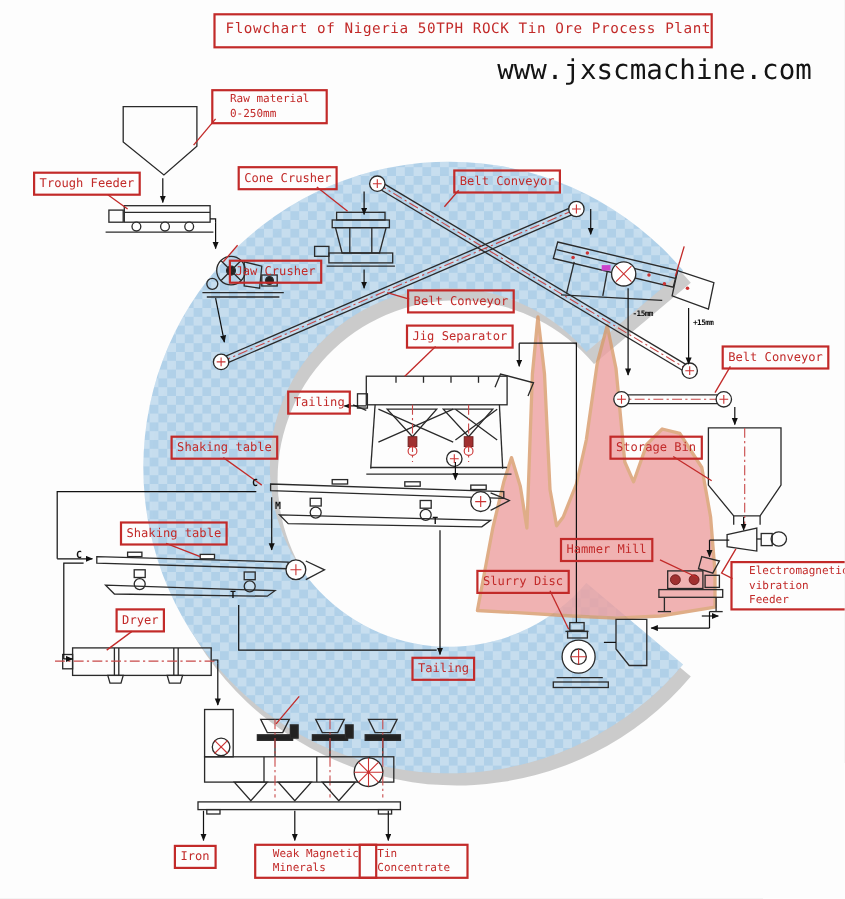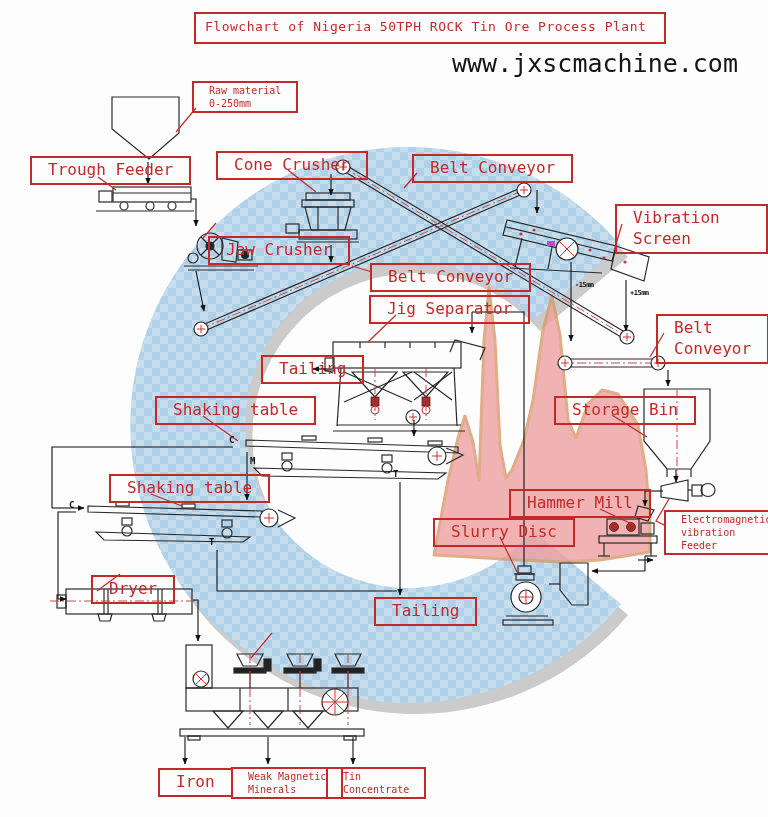--- a/index.html
+++ b/index.html
@@ -10,24 +10,24 @@
     --mountain-edge:#d89a6a;
     --centerline-red:#c84848;
     --line-black:#2a2a2a;
   }
   html,body{margin:0;padding:0;background:#e8e8e8;}
   .stage{position:relative;width:768px;height:817px;background:#fdfdfd;overflow:hidden;
          font-family:"DejaVu Sans Mono","Liberation Mono",monospace;}
   svg{position:absolute;left:0;top:0;}
   .bg{z-index:0;} .art{z-index:1;}
   .lbl{position:absolute;z-index:3;border:2px solid var(--label-red);color:var(--label-red);
-       font-size:16px;line-height:1.3;padding:2px 16px;white-space:pre-line;background:transparent;}
+       font-size:11px;line-height:1.3;padding:2px 4px;white-space:pre-line;background:transparent;}
   .sm{font-size:10px;padding:1px 15px;}
   .title{position:absolute;left:194px;top:12px;z-index:3;border:2px solid var(--label-red);
-         color:var(--label-red);font-size:13px;letter-spacing:.5px;padding:5px 18px 8px 9px;white-space:nowrap;}
+         color:var(--label-red);font-size:13px;letter-spacing:.5px;padding:5px 0 8px 9px;white-space:nowrap;}
   .site{position:absolute;left:452px;top:49px;z-index:3;font-size:25px;color:#141414;white-space:nowrap;text-align:center;}
   .ann{position:absolute;z-index:2;color:#111;font-size:7px;font-weight:bold;letter-spacing:-0.5px;}
   .mark{position:absolute;z-index:2;color:#111;font-size:9px;font-weight:bold;}
   .k{stroke:var(--line-black);stroke-width:1.2;fill:none;}
   .kf{stroke:var(--line-black);stroke-width:1.2;fill:#fff;}
   .kd{stroke:var(--line-black);stroke-width:1.2;fill:#222;}
   .rd{stroke:var(--label-red);stroke-width:1.2;fill:none;}
   .cl{stroke:var(--centerline-red);stroke-width:1;fill:none;stroke-dasharray:9 3 2 3;}
   .rx{stroke:#c33;stroke-width:1;fill:none;}
   .vv{fill:#a03030;stroke:#6a1a1a;stroke-width:.8;}
@@ -356,33 +356,32 @@
 
   <div class="title">Flowchart of Nigeria 50TPH ROCK Tin Ore Process Plant</div>
   <div class="site">www.jxscmachine.com</div>
 
   <div class="lbl sm" style="left:192px;top:81px;">Raw material
 0-250mm</div>
   <div class="lbl" style="left:30px;top:156px;">Trough Feeder</div>
   <div class="lbl" style="left:216px;top:151px;">Cone Crusher</div>
   <div class="lbl" style="left:208px;top:204px;margin-top:32px;">Jaw Crusher</div>
   <div class="lbl" style="left:412px;top:154px;">Belt Conveyor</div>
-  <div class="lbl" style="left:615px;top:204px;">Vibration Screen</div>
   <div class="lbl" style="left:370px;top:263px;">Belt Conveyor</div>
   <div class="lbl" style="left:341px;top:295px;margin-left:28px;">Jig Separator</div>
   <div class="lbl" style="left:656px;top:314px;">Belt Conveyor</div>
   <div class="lbl" style="left:261px;top:355px;">Tailing</div>
   <div class="lbl" style="left:554px;top:396px;">Storage Bin</div>
   <div class="lbl" style="left:155px;top:396px;">Shaking table</div>
   <div class="lbl" style="left:109px;top:474px;">Shaking table</div>
   <div class="lbl" style="left:509px;top:489px;">Hammer Mill</div>
   <div class="lbl" style="left:433px;top:518px;">Slurry Disc</div>
   <div class="lbl sm" style="left:664px;top:510px;">Electromagnetic
 vibration Feeder</div>
-  <div class="lbl" style="left:91px;top:553px;margin-top:22px;">Dryer</div>
+  <div class="lbl" style="left:105px;top:553px;">Dryer</div>
   <div class="lbl" style="left:374px;top:597px;">Tailing</div>
   <div class="lbl" style="left:158px;top:768px;">Iron</div>
   <div class="lbl sm" style="left:231px;top:767px;">Weak Magnetic
 Minerals</div>
   <div class="lbl sm" style="left:326px;top:767px;">Tin
 Concentrate</div>
 
   <span class="ann" style="left:575px;top:281px;">-15mm</span>
   <span class="ann" style="left:630px;top:289px;">+15mm</span>
   <span class="mark" style="left:229px;top:435px;">C</span>

